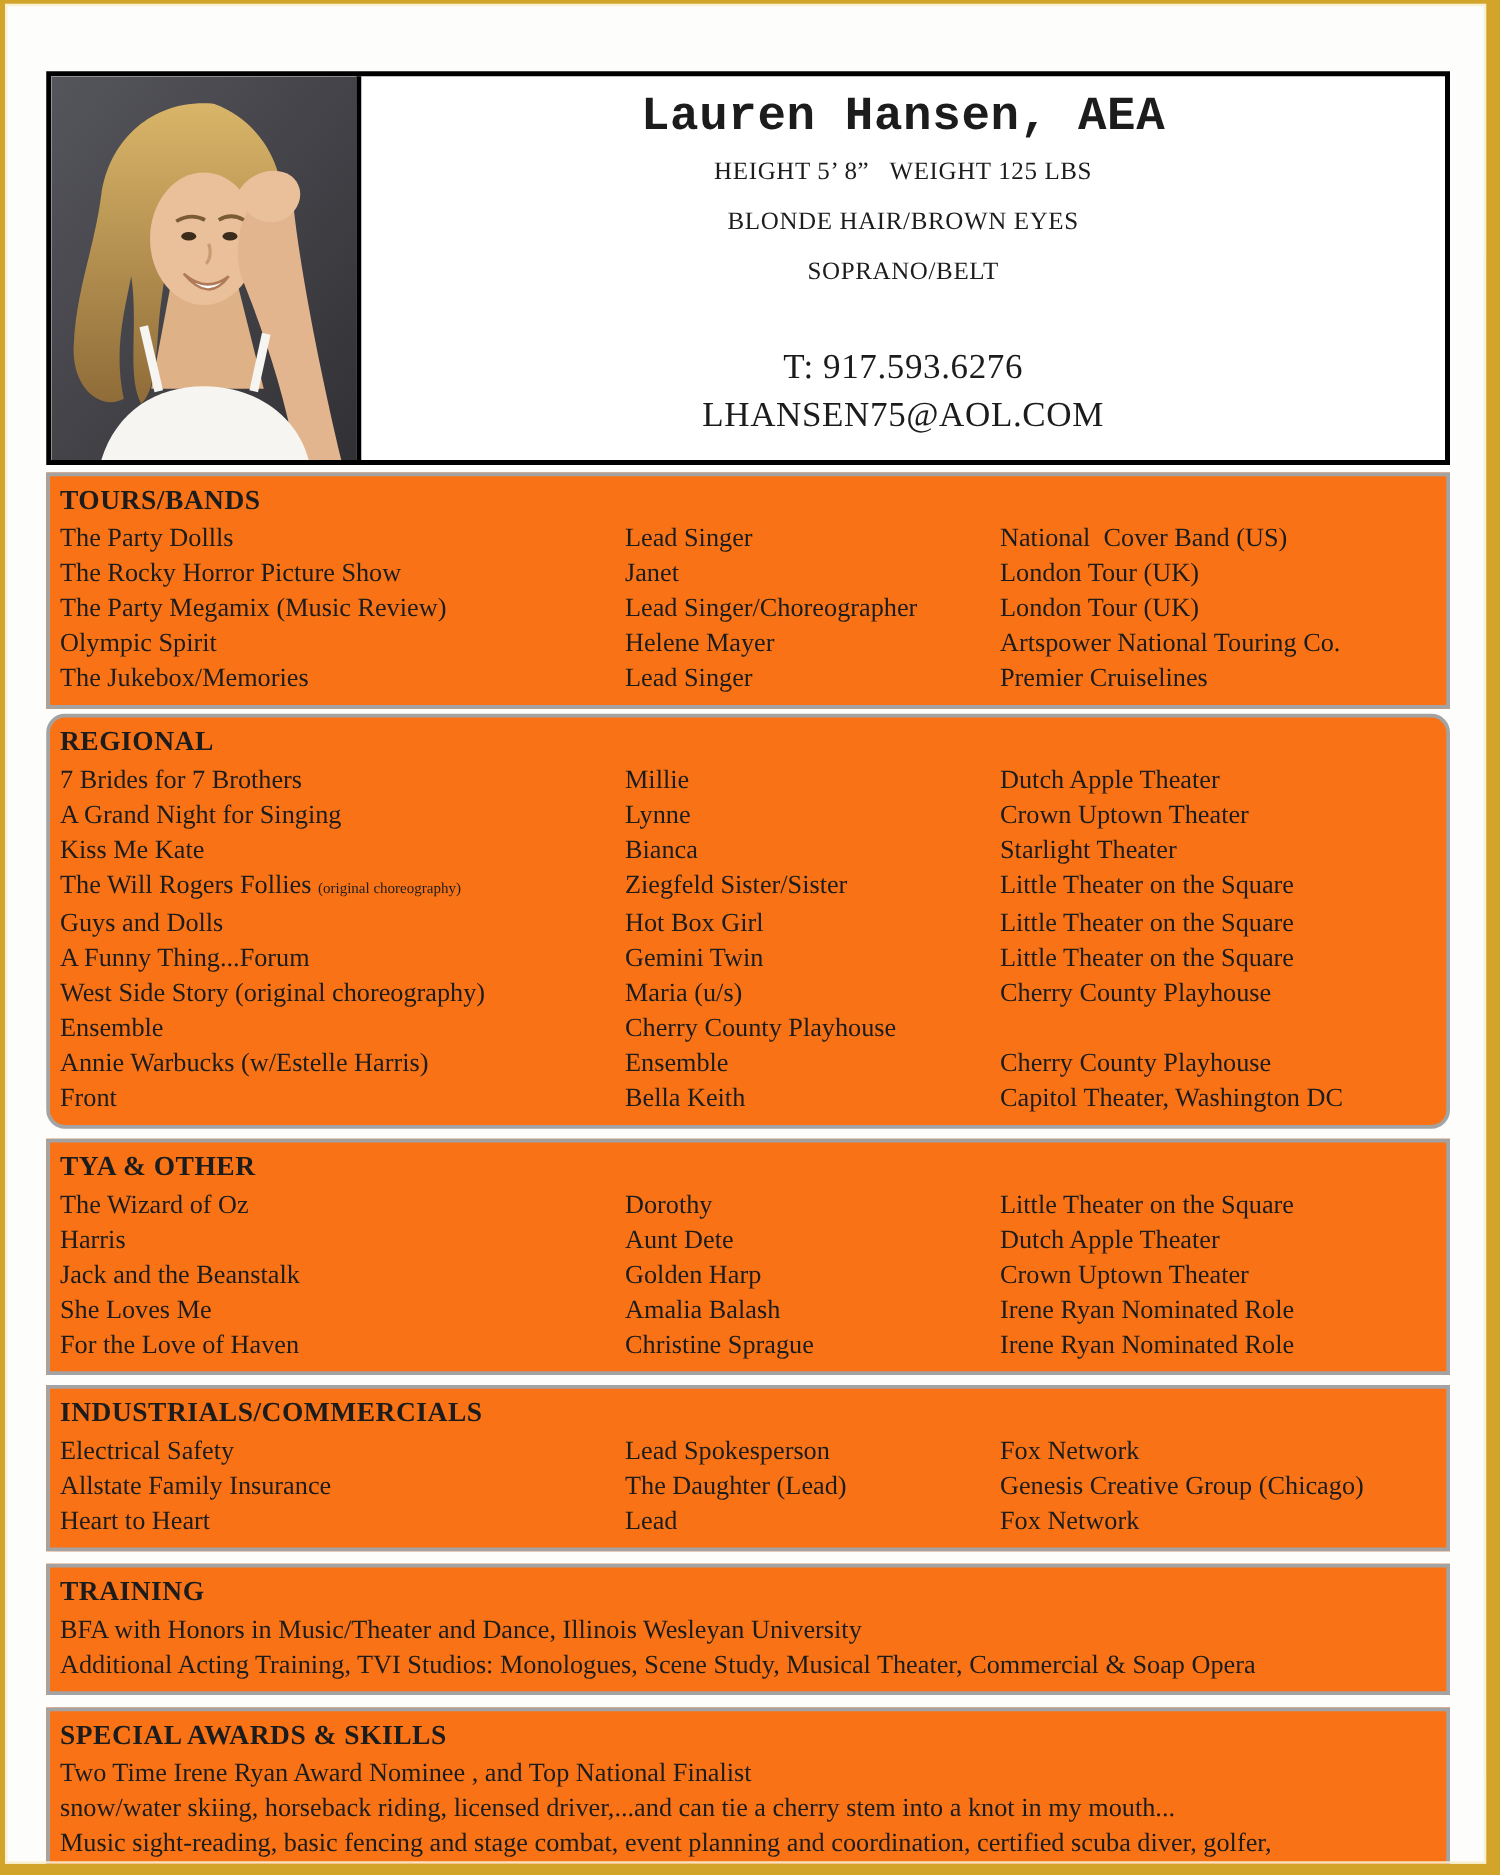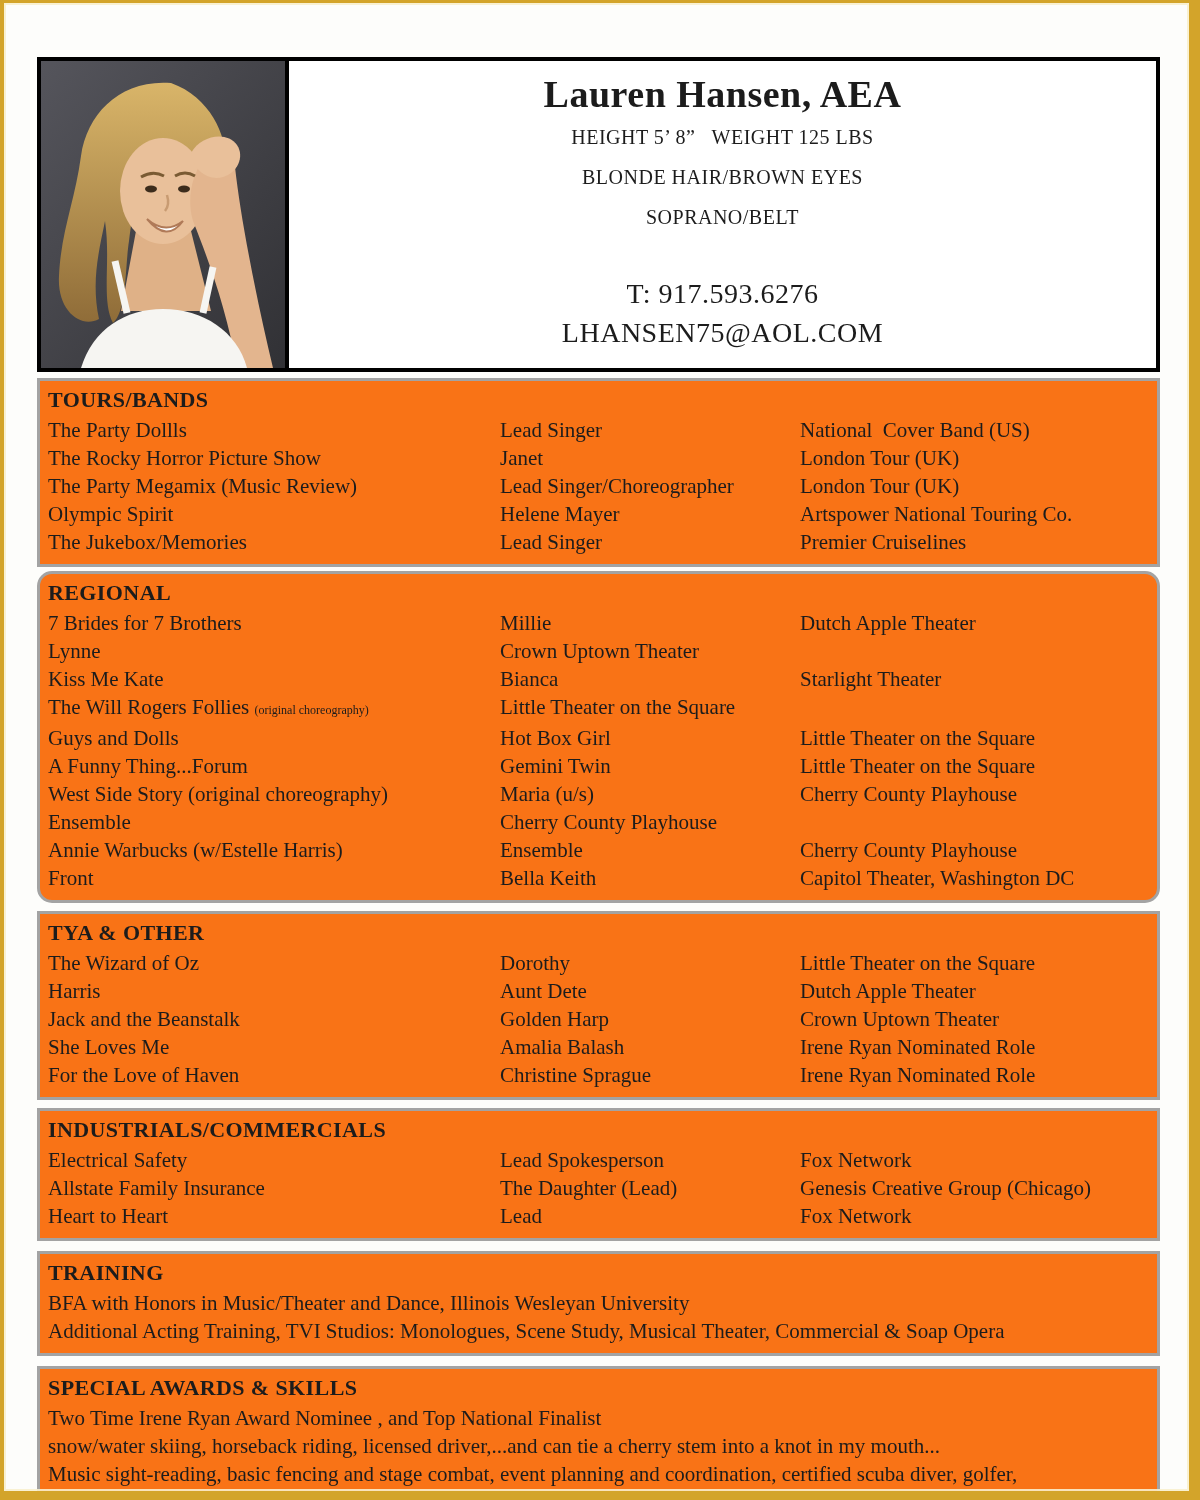--- a/index.html
+++ b/index.html
@@ -38,21 +38,21 @@
     border-right: 4px solid #000;
     flex: 0 0 auto;
     overflow: hidden;
   }
   .photo svg { display: block; width: 100%; height: 100%; }
   .hinfo {
     flex: 1 1 auto;
     text-align: center;
     padding-top: 10px;
   }
-  .hname { font-size: 38px; font-weight: bold; letter-spacing: 0.5px; line-height: 46px; }
+  .hname { font-size: 38px; font-weight: bold; letter-spacing: 0.5px; line-height: 46px; font-family: Liberation Mono, monospace; }
   .hstat { font-size: 20px; line-height: 40px; letter-spacing: 0.5px; }
   .hgap  { height: 37px; }
   .hcontact { font-size: 28px; line-height: 39px; letter-spacing: 0.5px; }
 
   
   .box {
     border: 3px solid #a3a3a3;
     box-sizing: border-box;
     background: #f97316;
     padding: 3px 4px 8px 8px;
@@ -165,30 +165,32 @@
   </section>
 
   <section class="box m4">
     <h2>REGIONAL</h2>
     <div class="grid-row">
       <span>7 Brides for 7 Brothers</span>
       <span>Millie</span>
       <span>Dutch Apple Theater</span>
     </div>
     <div class="grid-row">
+      <span>A Grand Night for Singing</span>
       <span>Lynne</span>
       <span>Crown Uptown Theater</span>
     </div>
     <div class="grid-row">
       <span>Kiss Me Kate</span>
       <span>Bianca</span>
       <span>Starlight Theater</span>
     </div>
     <div class="grid-row">
       <span><span>The Will Rogers Follies</span> <span class="small">(original choreography)</span></span>
+      <span>Ziegfeld Sister/Sister</span>
       <span>Little Theater on the Square</span>
     </div>
     <div class="grid-row">
       <span>Guys and Dolls</span>
       <span>Hot Box Girl</span>
       <span>Little Theater on the Square</span>
     </div>
     <div class="grid-row">
       <span>A Funny Thing...Forum</span>
       <span>Gemini Twin</span>

